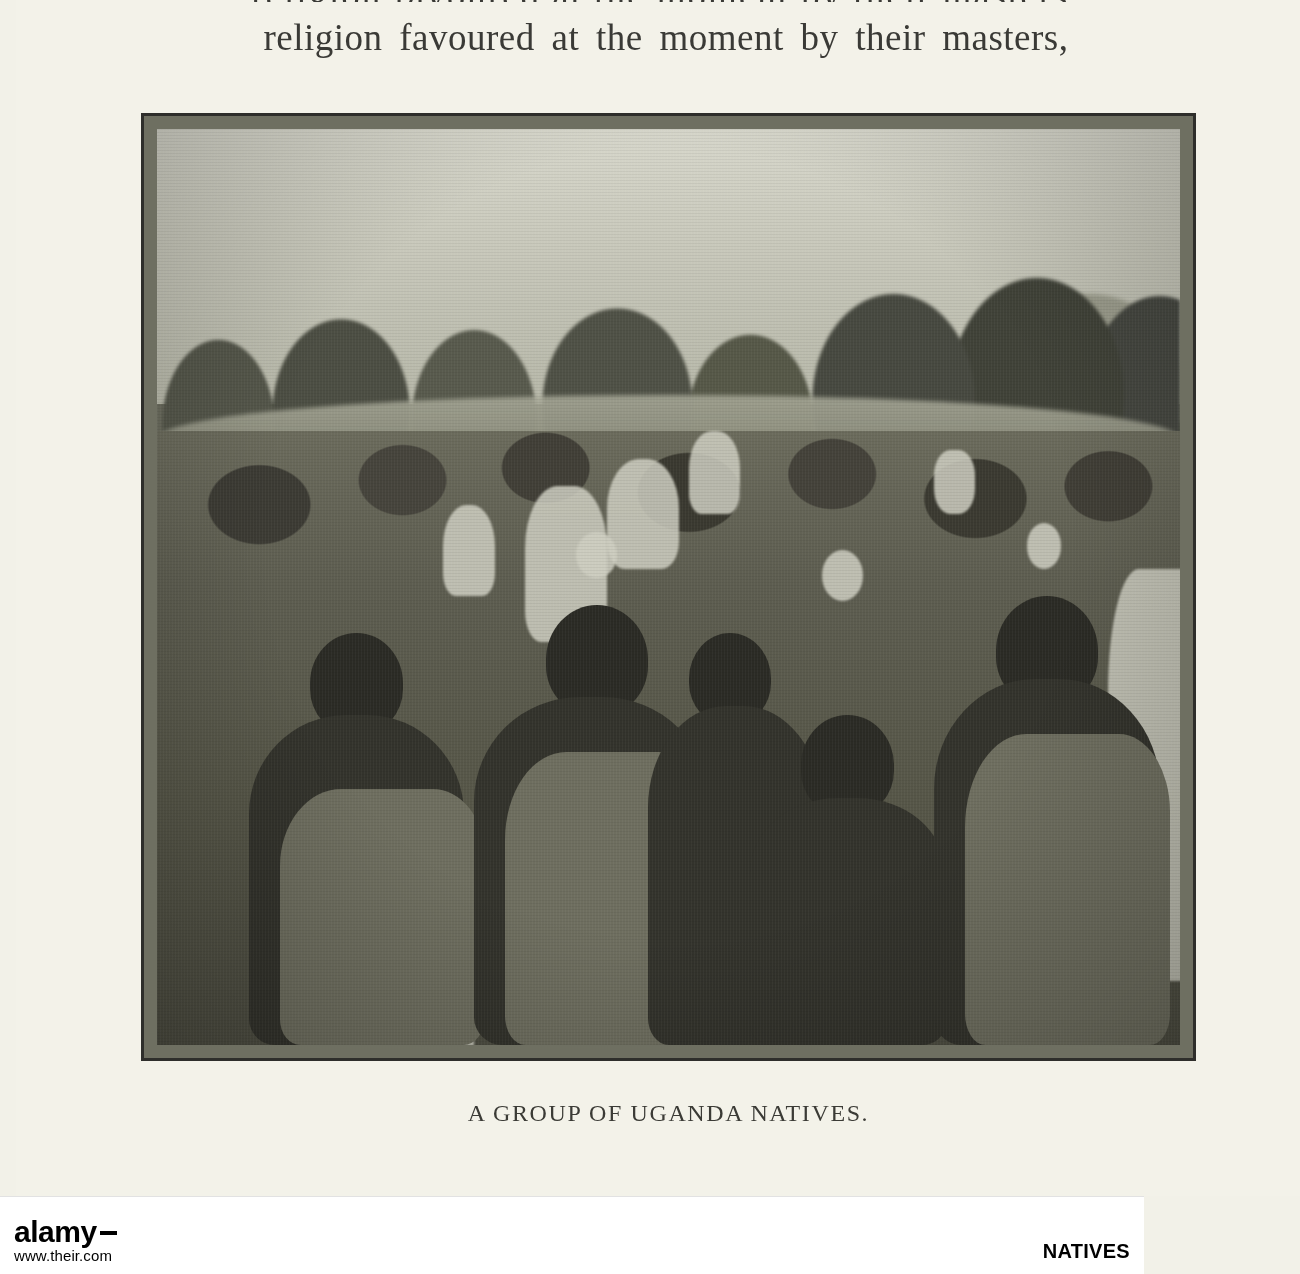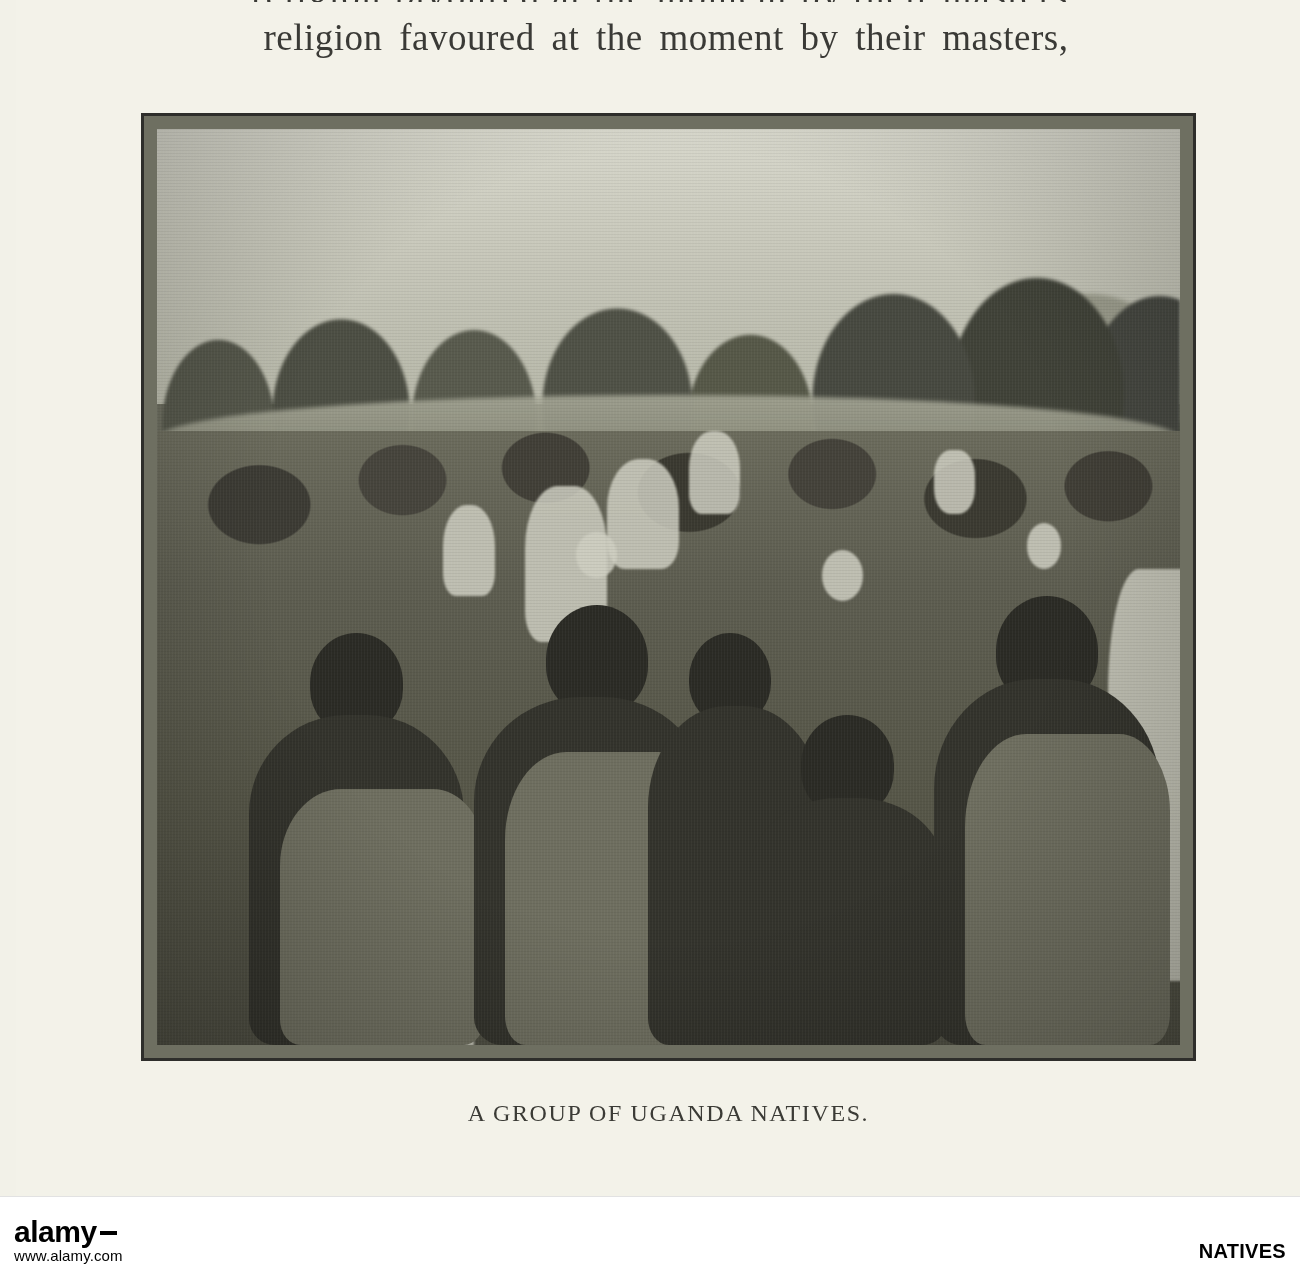--- a/index.html
+++ b/index.html
@@ -195,21 +195,21 @@
     font-size: 24px;
     letter-spacing: 1.6px;
     color: #3b3b36;
   }
 
   
   #footer {
     position: absolute;
     left: 0;
     top: 1196px;
-    width: 1300px;
+    width: 1144px;
     height: 78px;
     background: #ffffff;
     border-top: 1px solid #e2e2e2;
   }
   #alamy-logo {
     position: absolute;
     left: 14px;
     top: 18px;
     font-family: "Liberation Sans", sans-serif;
     font-size: 30px;
@@ -300,15 +300,15 @@
       <div class="grain"></div>
       <div class="vign"></div>
     </div>
   </div>
 
   <div id="caption">A GROUP OF UGANDA NATIVES.</div>
 </div>
 
 <div id="footer">
   <div id="alamy-logo"><span>alamy</span><span class="dash"></span></div>
-  <div id="footer-url">www.alamy.com</div>
+  <div id="footer-url">www.their.com</div>
   <div id="image-id">NATIVES</div>
 </div>
 
 </body></html>

